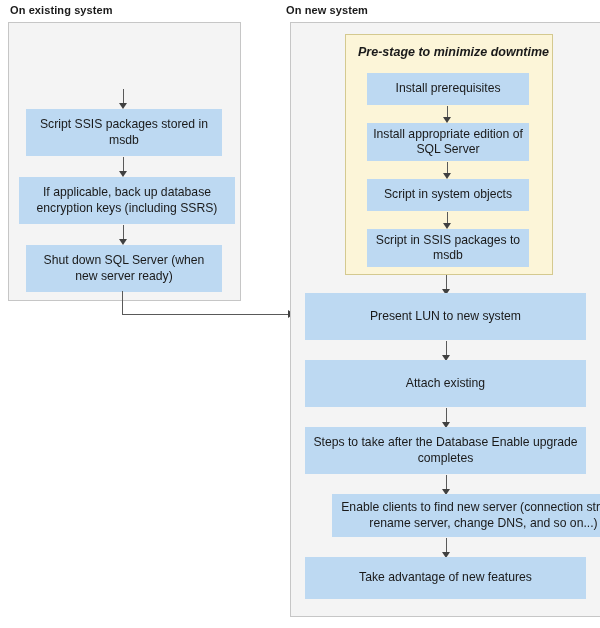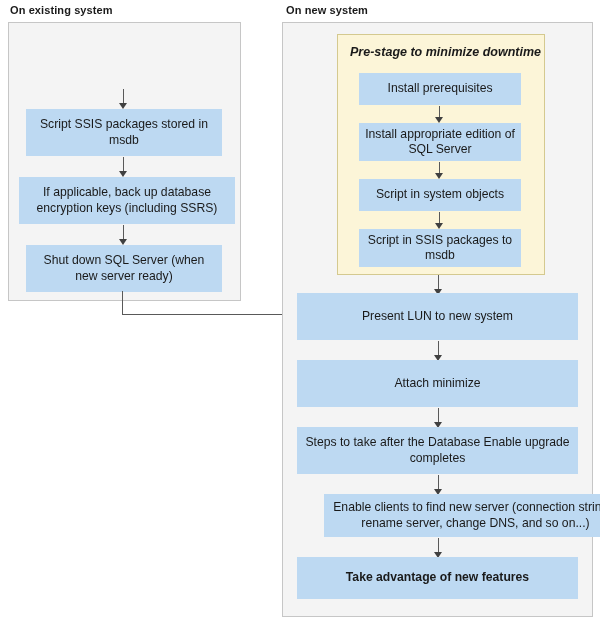--- a/index.html
+++ b/index.html
@@ -33,21 +33,21 @@
   }
 
   #panel-existing {
     left: 8px;
     top: 22px;
     width: 233px;
     height: 279px;
   }
 
   #panel-new {
-    left: 282px;
+    left: 290px;
     top: 22px;
     width: 311px;
     height: 595px;
   }
 
   .prestage {
     position: absolute;
     left: 54px;
     top: 11px;
     width: 208px;
@@ -203,35 +203,35 @@
     <div class="head"></div>
   </div>
 
   <div class="node" style="left:14px; top:270px; width:281px; height:47px;">Present LUN to new system</div>
 
   <div class="arrow-v" style="left:151px; top:318px; height:20px;">
     <div class="stem" style="height:15px;"></div>
     <div class="head"></div>
   </div>
 
-  <div class="node" style="left:14px; top:337px; width:281px; height:47px;">Attach minimize</div>
+  <div class="node" style="left:14px; top:337px; width:281px; height:47px;">Attach existing</div>
 
   <div class="arrow-v" style="left:151px; top:385px; height:20px;">
     <div class="stem" style="height:15px;"></div>
     <div class="head"></div>
   </div>
 
   <div class="node" style="left:14px; top:404px; width:281px; height:47px;">Steps to take after the Database Enable upgrade completes</div>
 
   <div class="arrow-v" style="left:151px; top:452px; height:20px;">
     <div class="stem" style="height:15px;"></div>
     <div class="head"></div>
   </div>
 
   <div class="node" style="left:9px; top:471px; width:303px; height:43px;margin-left:32px;">Enable clients to find new server (connection strings, rename server, change DNS, and so on...)</div>
 
   <div class="arrow-v" style="left:151px; top:515px; height:20px;">
     <div class="stem" style="height:15px;"></div>
     <div class="head"></div>
   </div>
 
-  <div class="node" style="left:14px; top:534px; width:281px; height:42px;font-weight:bold;">Take advantage of new features</div>
+  <div class="node" style="left:14px; top:534px; width:281px; height:42px;">Take advantage of new features</div>
 </div>
 
 </body></html>

